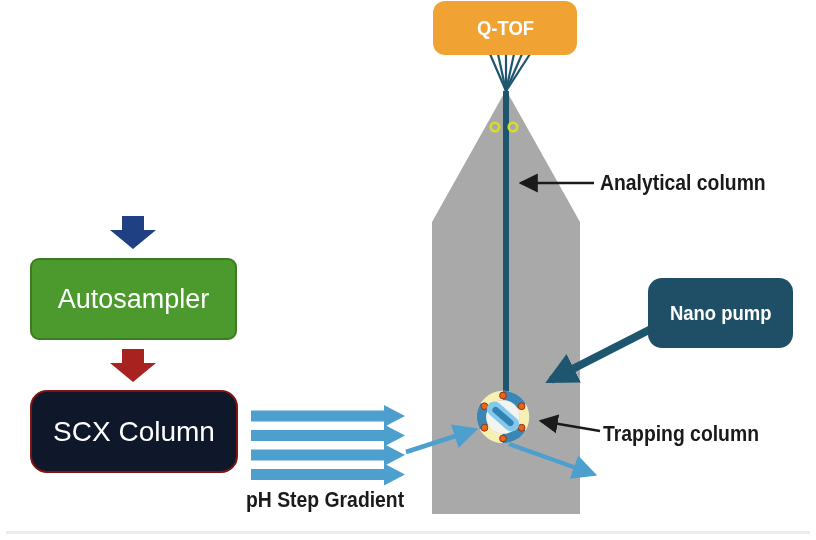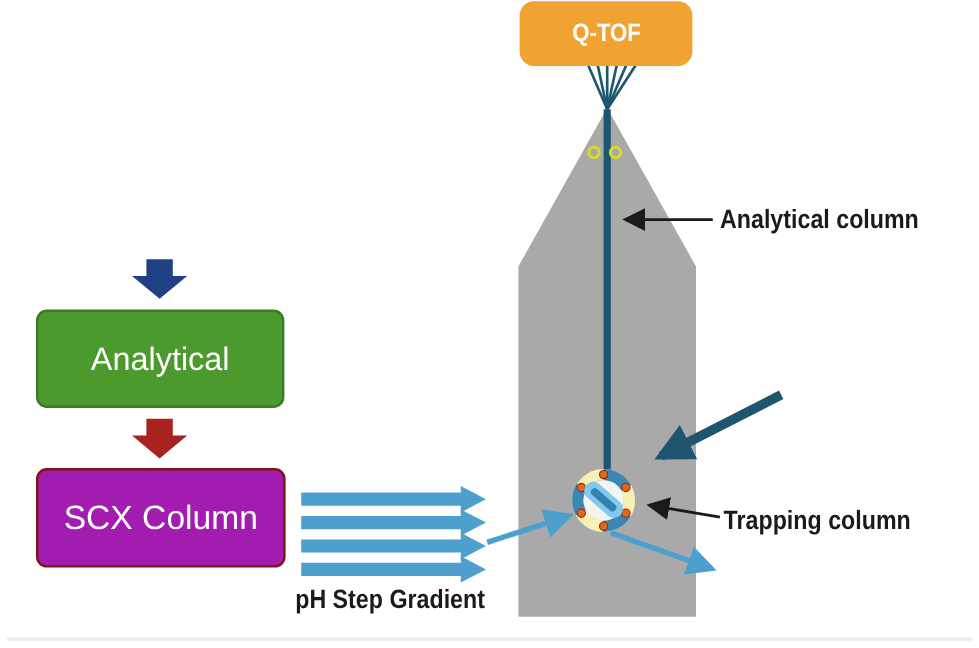--- a/index.html
+++ b/index.html
@@ -105,27 +105,30 @@
       </g>
     </g>
   </svg>
 
   <div class="node node-qtof" style="background: rgb(240, 162, 50);">
     <span class="cond">Q-TOF</span>
   </div>
 
 
   <div class="node node-autosampler" style="background: rgb(76, 154, 46);">
-    <span>Analytical</span>
+    <span>Autosampler</span>
   </div>
 
-  <div class="node node-scx" style="background: #a21caf;">
+  <div class="node node-scx" style="background: #0f172a; border-radius: 17px;">
     <span>SCX Column</span>
   </div>
 
+  <div class="node node-nano" style="background: rgb(30, 79, 102);">
+    <span class="cond">Nano pump</span>
+  </div>
 
 
   <div class="annot annot-analytical">Analytical column</div>
   <div class="annot annot-trapping">Trapping column</div>
   <div class="annot annot-ph">pH Step Gradient</div>
 
   <div class="bottom-line"></div>
 </div>
 
 </body></html>

